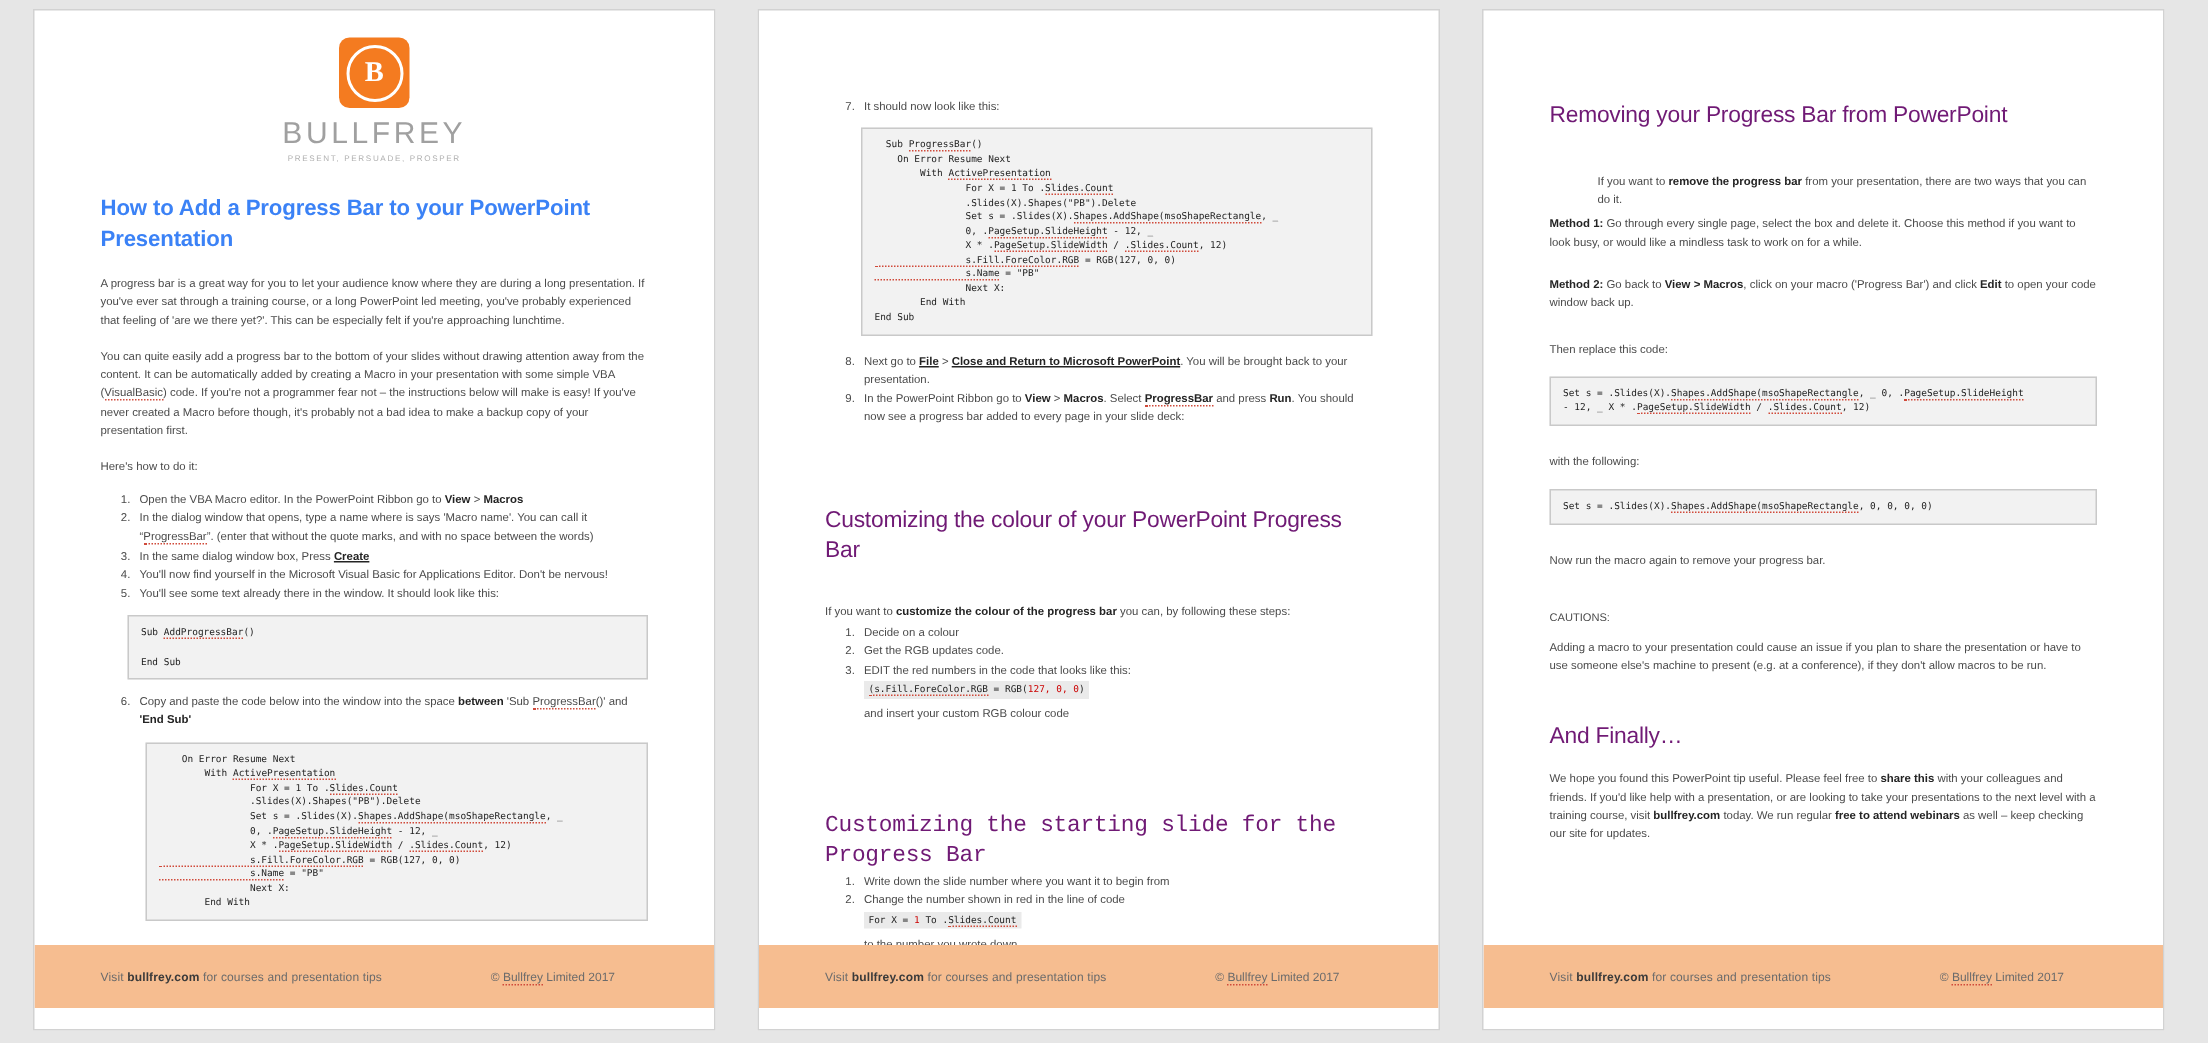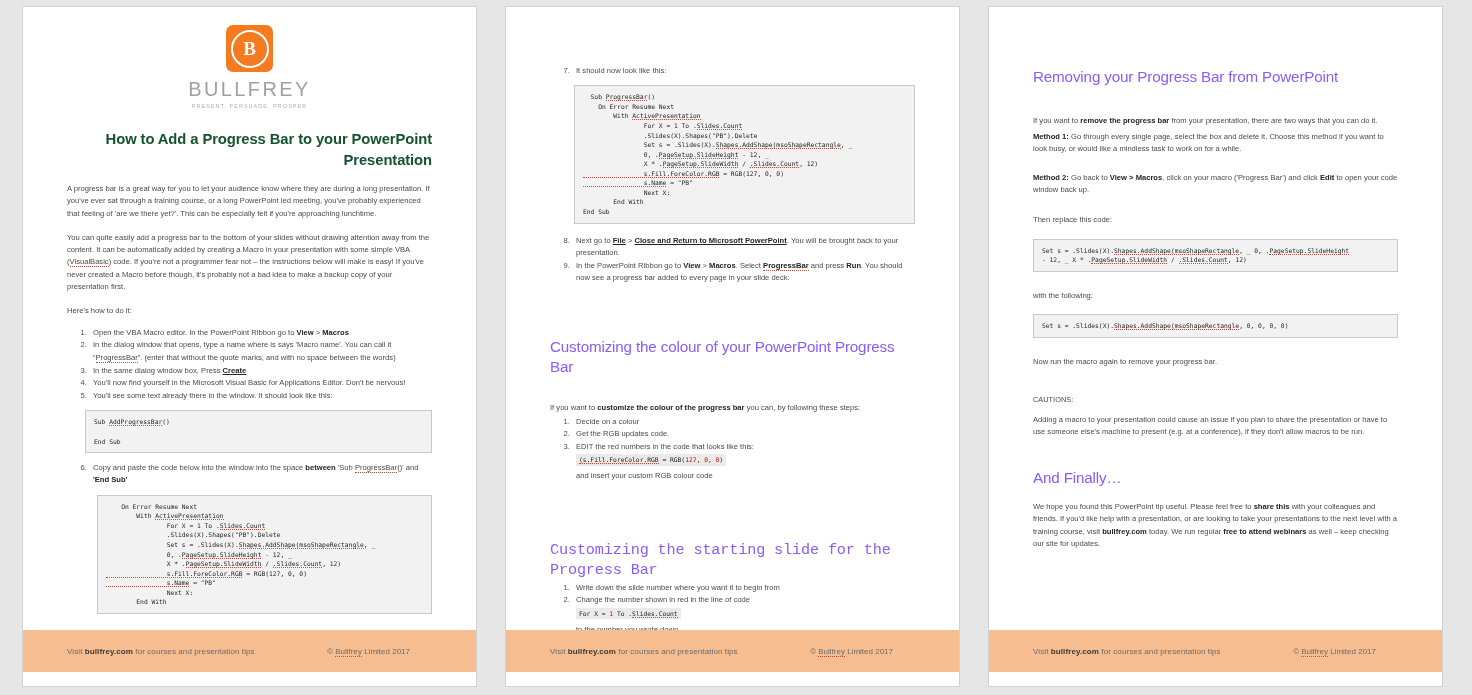--- a/index.html
+++ b/index.html
@@ -54,25 +54,25 @@
   }
   .logo-name{
     font-size:20px;color:#a0a0a0;letter-spacing:2.4px;margin-top:6px;font-weight:400;
   }
   .logo-tag{
     font-size:5.4px;color:#b0b0b0;letter-spacing:1.1px;margin-top:2px;
   }
 
   
   h1.title{
-    font-size:14.8px;font-weight:bold;color:#14532d;text-align:right;
+    font-size:14.8px;font-weight:bold;color:#3b82f6;text-align:left;
     line-height:1.42;margin:20px 0 0 0;letter-spacing:-.1px;
   }
   h2.heading{
-    font-size:15.2px;font-weight:normal;color:#8b5cf6;
+    font-size:15.2px;font-weight:normal;color:#701a75;
     line-height:1.3;margin:0 0 0 0;letter-spacing:-.15px;
   }
   p.body{
     font-size:7.6px;color:#4a4a4a;line-height:1.62;margin:12px 0 0 0;
     text-align:left;
   }
   p.body b{color:#242424;}
   .spacer-lg{height:18px;}
 
   ol.steps{
@@ -219,21 +219,21 @@
       <div class="footer-left"><span>Visit </span><b>bullfrey.com</b><span> for courses and presentation tips</span></div>
       <div class="footer-right"><span>© </span><span class="sq">Bullfrey</span><span> Limited 2017</span></div>
     </div>
   </div>
 
   <div class="page">
     <div class="page-inner" style="padding-top:60px;">
 
       <h2 class="heading">Removing your Progress Bar from PowerPoint</h2>
 
-      <p class="body" style="margin-top:28px;"><span>If you want to </span><b>remove the progress bar</b><span> from your presentation, there are two ways that you can do it.</span></p>
+      <p class="body" style="margin-top:28px;margin-left:32px;"><span>If you want to </span><b>remove the progress bar</b><span> from your presentation, there are two ways that you can do it.</span></p>
 
       <p class="body" style="margin-top:4px;"><b>Method 1:</b><span> Go through every single page, select the box and delete it.  Choose this method if you want to look busy, or would like a mindless task to work on for a while.</span></p>
 
       <p class="body" style="margin-top:16px;"><b>Method 2:</b><span> Go back to </span><b>View &gt; Macros</b><span>, click on your macro ('Progress Bar') and click </span><b>Edit</b><span> to open your code window back up.</span></p>
 
       <p class="body" style="margin-top:18px;">Then replace this code:</p>
 
       <div class="code" style="margin-top:12px;" id="p3codeA">Set s = .Slides(X).<span class="sq">Shapes.AddShape(msoShapeRectangle</span>, _ 0, .<span class="sq">PageSetup.SlideHeight</span>
 - 12, _ X * .<span class="sq">PageSetup.SlideWidth</span> / <span class="sq">.Slides.Count</span>, 12)</div>
 

